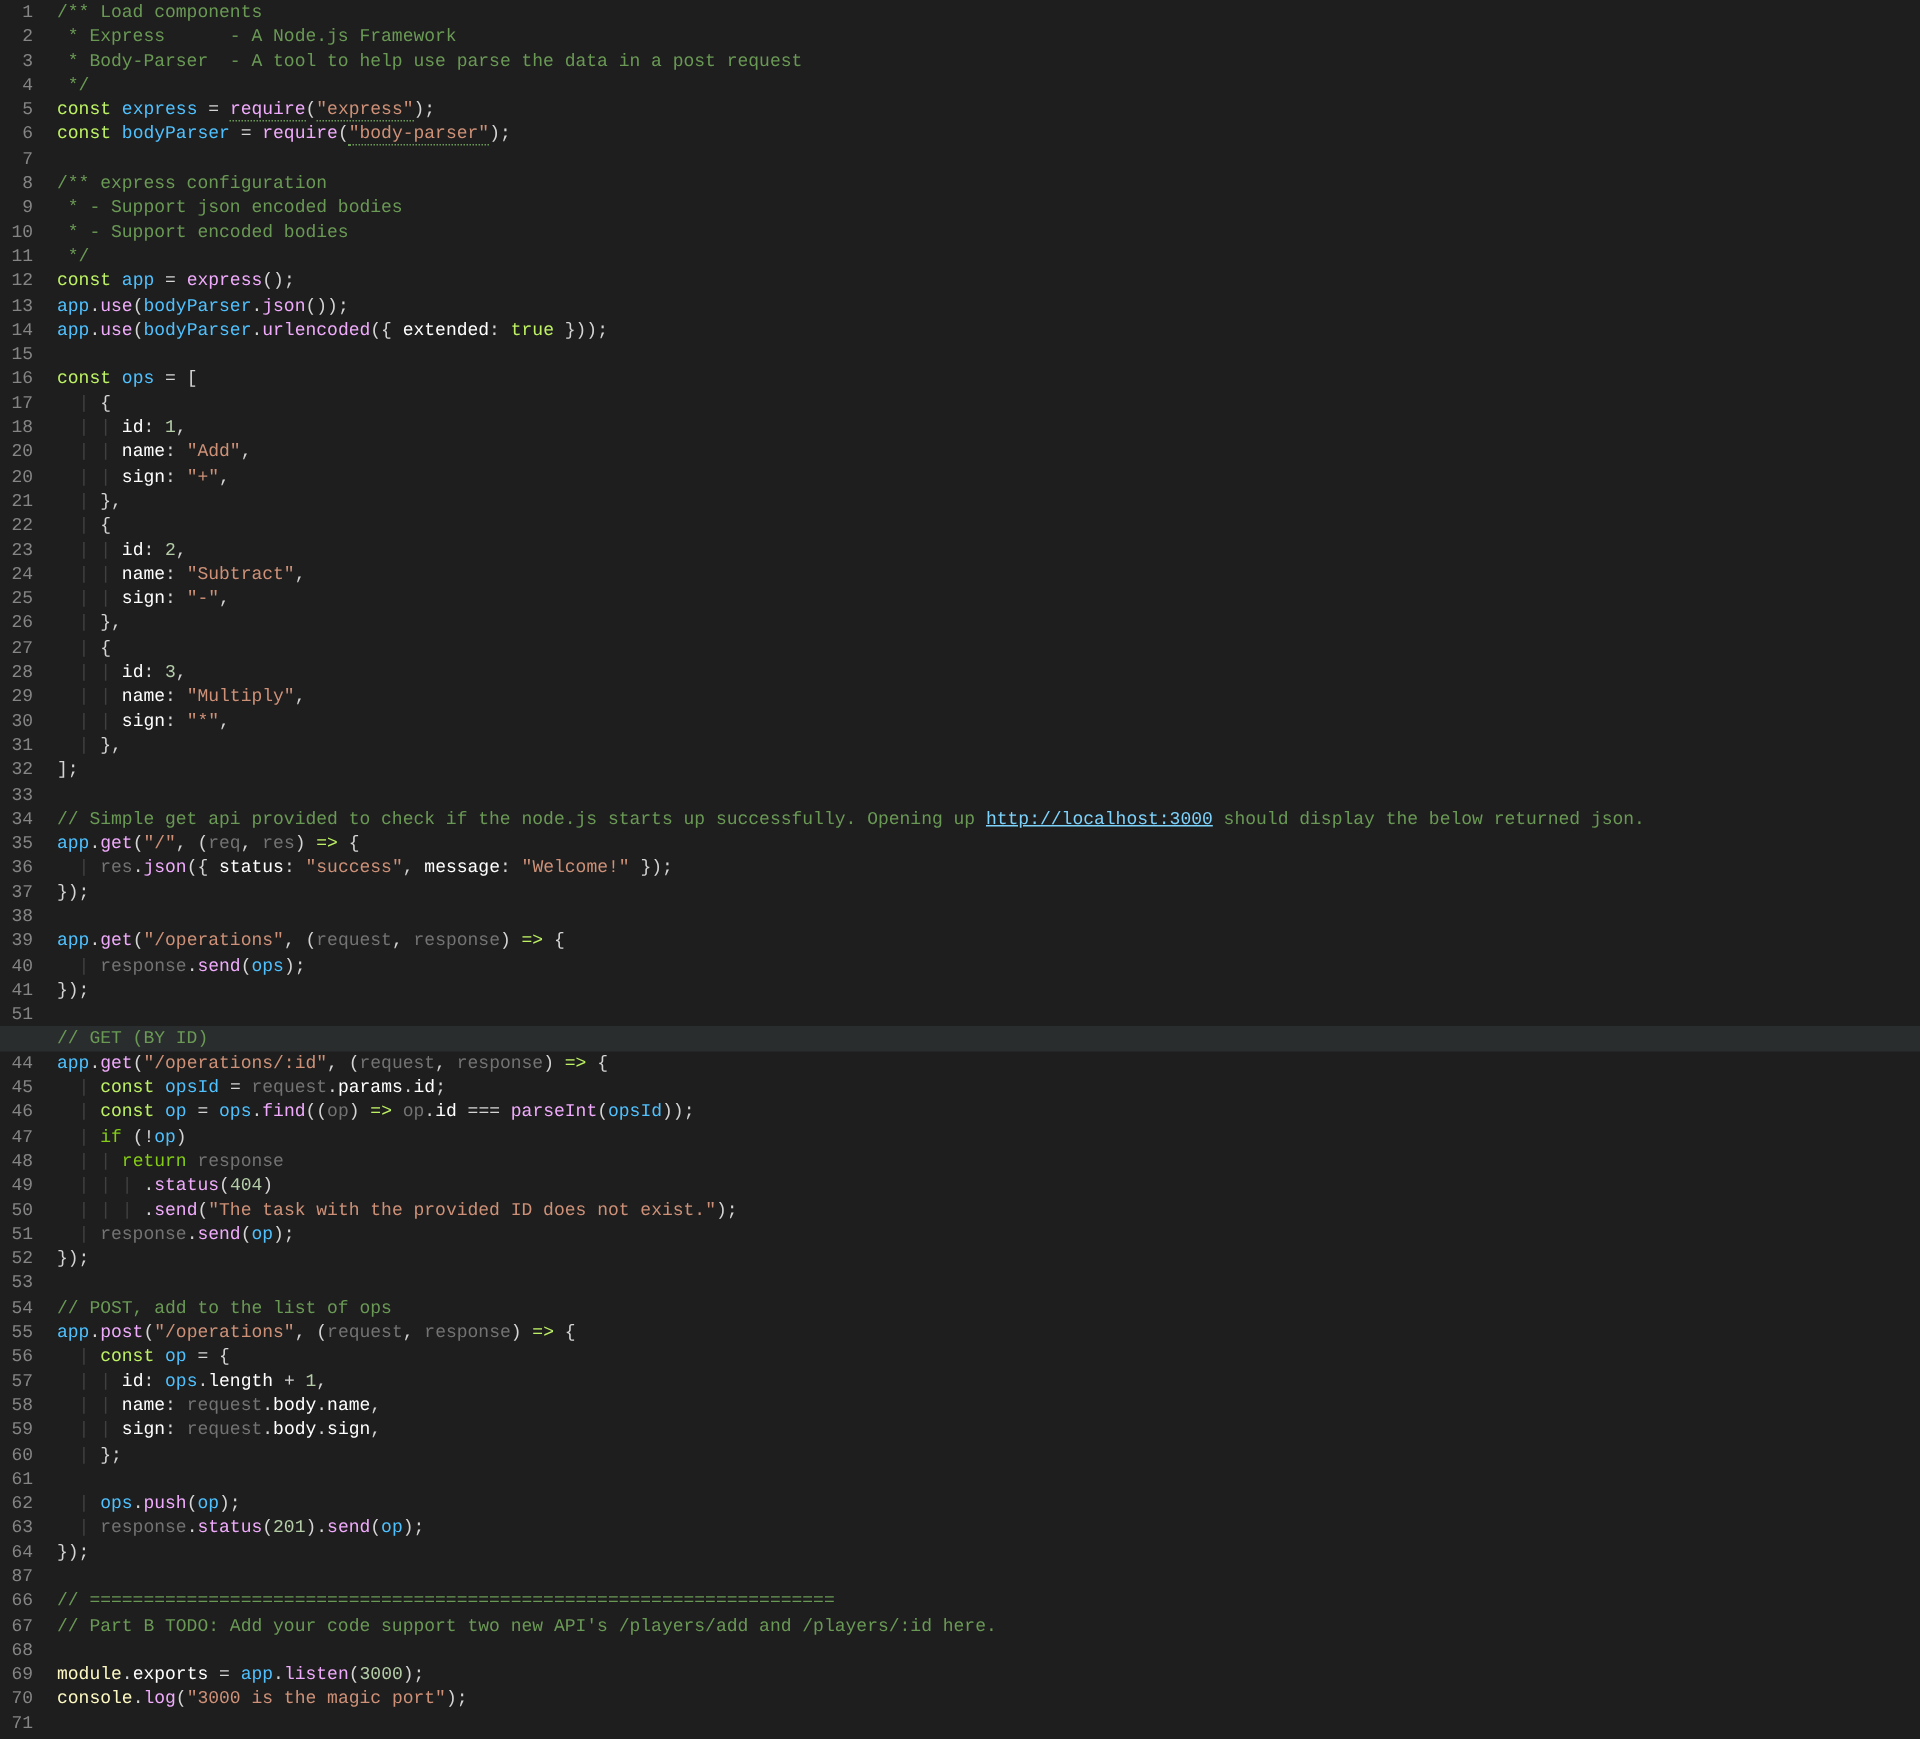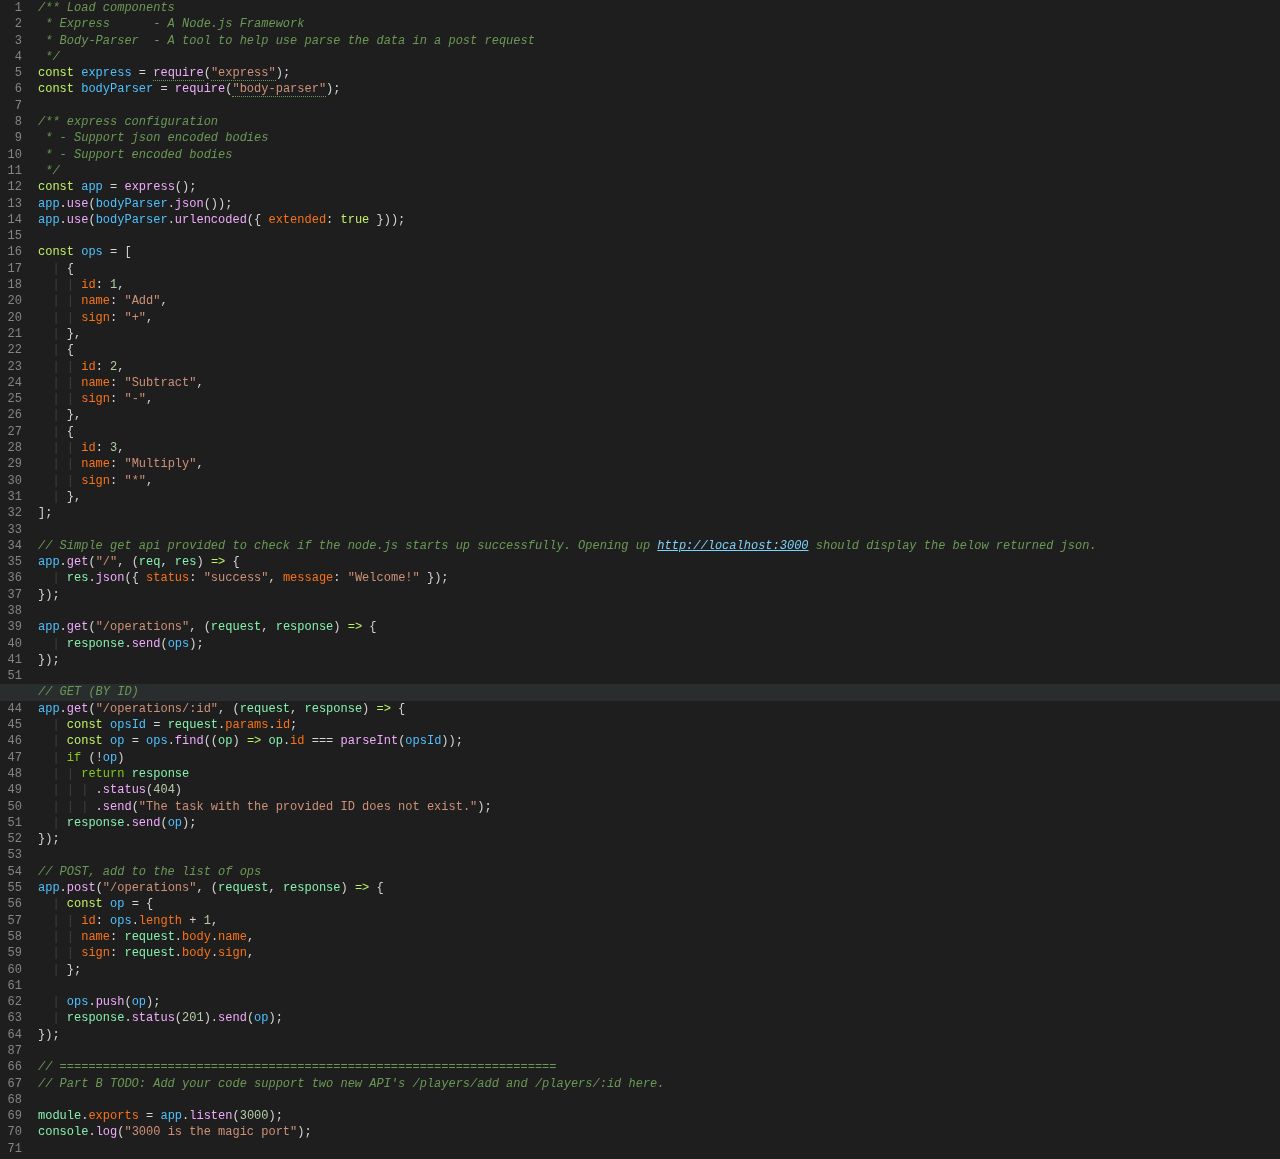--- a/index.html
+++ b/index.html
@@ -19,31 +19,31 @@
     text-align: right;
     color: #858585;
     padding-right: 6px;
     user-select: none;
     flex-shrink: 0;
   }
   .gutter div { height: 16.3px; }
   .code { padding-left: 10px; flex: 1; white-space: pre; }
   .code-line { height: 16.3px; position: relative; }
   .hl { background: #2a2d2e; position: absolute; left: -38px; right: 0; top: 0; bottom: 0; z-index: -1; }
-  .c-comment { color: #6A9955; font-style: italic; }
+  .c-comment { color: #6A9955; }
   .c-keyword { color: #bef264; }
-  .c-var { color: #86efac; }
+  .c-var { color: #737373; }
   .c-func { color: #f0abfc; }
   .c-string { color: #ce9178; }
   .c-num { color: #b5cea8; }
   .c-const { color: #4fc1ff; }
-  .c-type { color: #86efac; }
+  .c-type { color: #fef9c3; }
   .c-op { color: #d4d4d4; }
   .c-ret { color: #84cc16; }
-  .c-prop { color: #f97316; margin-top: 40px; }
+  .c-prop { color: #ffffff; margin-top: 40px; }
   .guide { color: #404040; }
   .lint { border-bottom: 1px dotted #6A9955; }
   .link { text-decoration: underline; color: #7dd3fc; }
 </style>
 </head>
 <body>
 
 <div class="editor">
   <div class="gutter" id="gutter">
       <div>1</div>

